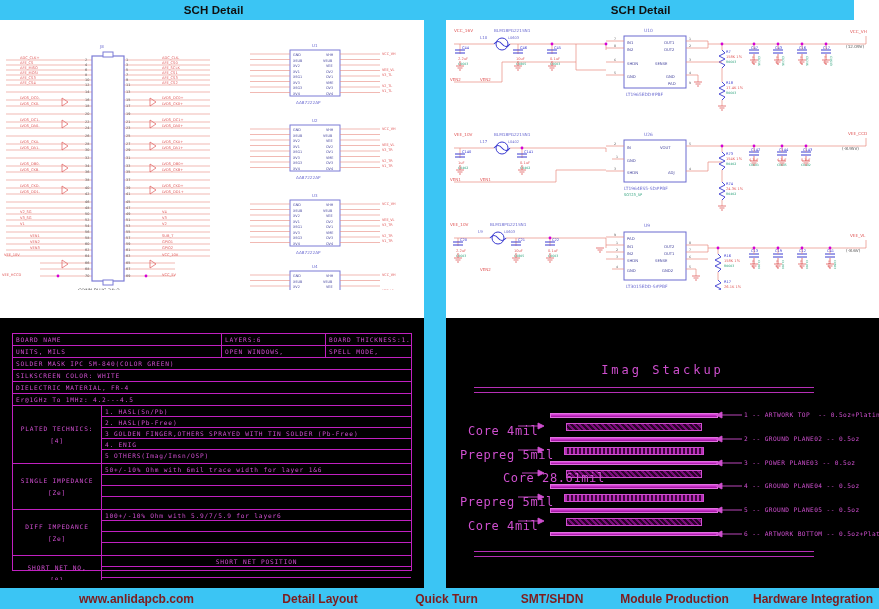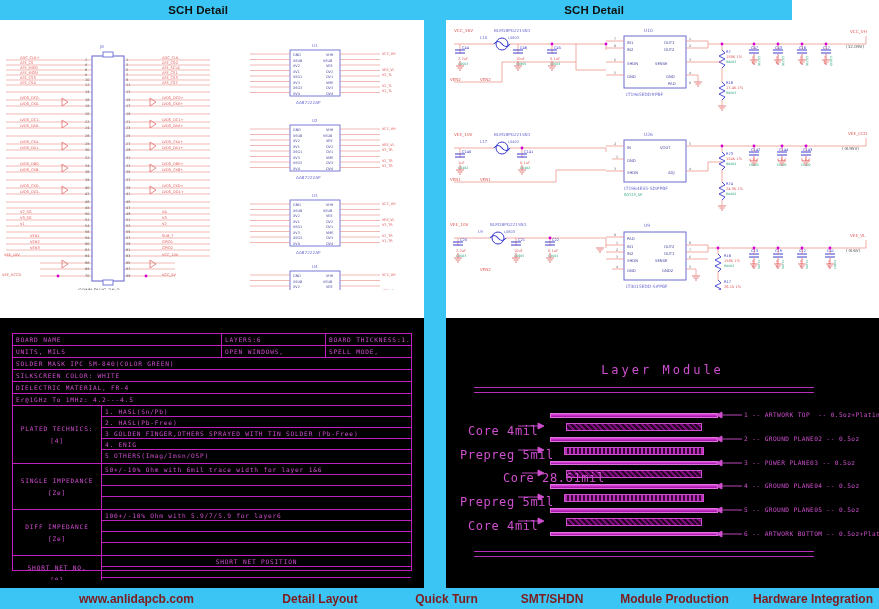--- a/index.html
+++ b/index.html
@@ -9,21 +9,21 @@
     font-family: "Liberation Sans", sans-serif;
     overflow: hidden;
   }
   #root { position: relative; width: 879px; height: 609px; background: #ffffff; }
 
   
   .bar-cyan { background: #3BC5F4; }
 
   
   .top-band {
-    position: absolute; left: 0; top: 0; width: 792px; height: 20px;
+    position: absolute; left: 0; top: 0; width: 854px; height: 20px;
     display: flex;
   }
   .top-band .seg {
     height: 20px; display: flex; align-items: center; justify-content: center;
     color: #101010; font-weight: bold; font-size: 11.5px; letter-spacing: .1px;
   }
   .top-band .seg.left  { width: 440px; }
   .top-band .seg.right { width: 439px; }
 
   
@@ -1155,21 +1155,21 @@
           <div class="dp-sub">&nbsp;</div>
           <div class="dp-sub">&nbsp;</div>
         </div>
       </div>
 
     </div>
   </div>
 
   <div class="quad q-br">
     <div class="ls-wrap">
-      <div class="ls-title">Layer Module</div>
+      <div class="ls-title">Imag Stackup</div>
 
       <div class="ls-rule" style="top:62px;"></div>
       <div class="ls-rule" style="top:67px;"></div>
 
       <div class="ls-bar ls-copper" style="left:104px; top:88px;  width:168px; height:5px;"></div>
       <div class="ls-bar ls-core" style="left:120px; top:98px;  width:136px; height:8px;"></div>
       <div class="ls-bar ls-copper" style="left:104px; top:112px; width:168px; height:5px;"></div>
       <div class="ls-bar ls-prepreg" style="left:118px; top:122px; width:140px; height:8px;"></div>
       <div class="ls-bar ls-copper" style="left:104px; top:136px; width:168px; height:4px;"></div>
       <div class="ls-bar ls-core" style="left:120px; top:145px; width:136px; height:8px;"></div>

